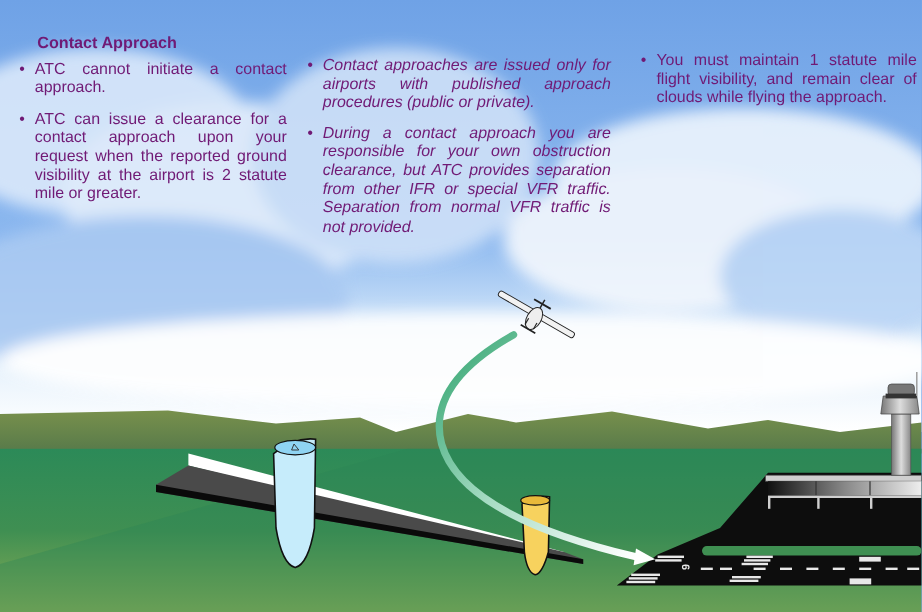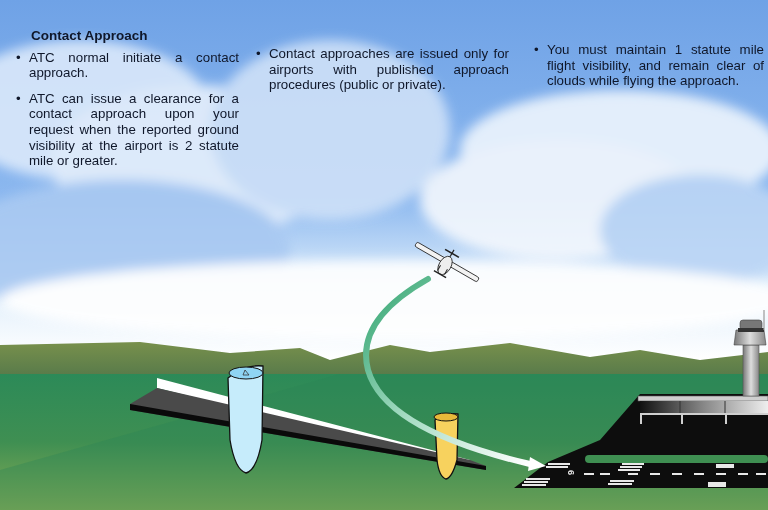--- a/index.html
+++ b/index.html
@@ -1,24 +1,24 @@
 <!DOCTYPE html>
 <html><head>
 <meta charset="utf-8">
 <style>
   html, body { margin: 0; padding: 0; }
   body { width: 768px; height: 510px; overflow: hidden; position: relative; background: #74a6e8; }
   .scene { position: absolute; left: 0; top: 0; width: 768px; height: 510px; }
-  .text-col { position: absolute; font-family: "Liberation Sans", sans-serif; font-size: 13.3px; line-height: 15.6px; color: #0f172a; }
+  .text-col { position: absolute; font-family: "Liberation Sans", sans-serif; font-size: 13.3px; line-height: 15.6px; color: #701a75; }
   .text-col h2 { margin: 0 0 6px 0; font-size: 13.5px; font-weight: bold; padding-left: 18px; }
   .text-col ul { margin: 0; padding: 0; list-style: none; }
   .text-col li { position: relative; padding-left: 16px; margin-bottom: 10px; text-align: justify; }
   .text-col li::before { content: "\2022"; position: absolute; left: 3px; top: 0; }
   #col1 { left: 13px; top: 28px; width: 226px; }
-  #col2 { left: 253px; top: 46px; width: 256px; }
+  #col2 { left: 253px; top: 46px; width: 256px; font-style: italic; }
   #col3 { left: 531px; top: 42px; width: 233px; }
 </style>
 </head>
 <body>
 
 <svg class="scene" viewBox="0 0 768 510" xmlns="http://www.w3.org/2000/svg">
   <defs>
     <linearGradient id="sky" x1="0" y1="0" x2="0" y2="1">
       <stop offset="0" stop-color="#6fa2e6"></stop>
       <stop offset="0.55" stop-color="#8cb8ef"></stop>
@@ -147,28 +147,29 @@
     <line x1="0" y1="-6" x2="0" y2="-14" stroke="#222" stroke-width="1.2"></line>
     <line x1="-7" y1="14" x2="7" y2="14" stroke="#222" stroke-width="1.4"></line>
     <line x1="-4" y1="6" x2="-4" y2="12" stroke="#222" stroke-width="1"></line>
     <line x1="4" y1="6" x2="4" y2="12" stroke="#222" stroke-width="1"></line>
   </g>
 </svg>
 
 <div class="text-col" id="col1">
   <h2>Contact Approach</h2>
   <ul>
-    <li>ATC normal initiate a contact approach.</li>
+    <li>ATC cannot initiate a contact approach.</li>
     <li>ATC can issue a clearance for a contact approach upon your request when the reported ground visibility at the airport is 2 statute mile or greater.</li>
   </ul>
 </div>
 
 <div class="text-col" id="col2">
   <ul>
     <li>Contact approaches are issued only for airports with published approach procedures (public or private).</li>
+    <li>During a contact approach you are responsible for your own obstruction clearance, but ATC provides separation from other IFR or special VFR traffic. Separation from normal VFR traffic is not provided.</li>
   </ul>
 </div>
 
 <div class="text-col" id="col3">
   <ul>
     <li>You must maintain 1 statute mile flight visibility, and remain clear of clouds while flying the approach.</li>
   </ul>
 </div>
 
 </body></html>

